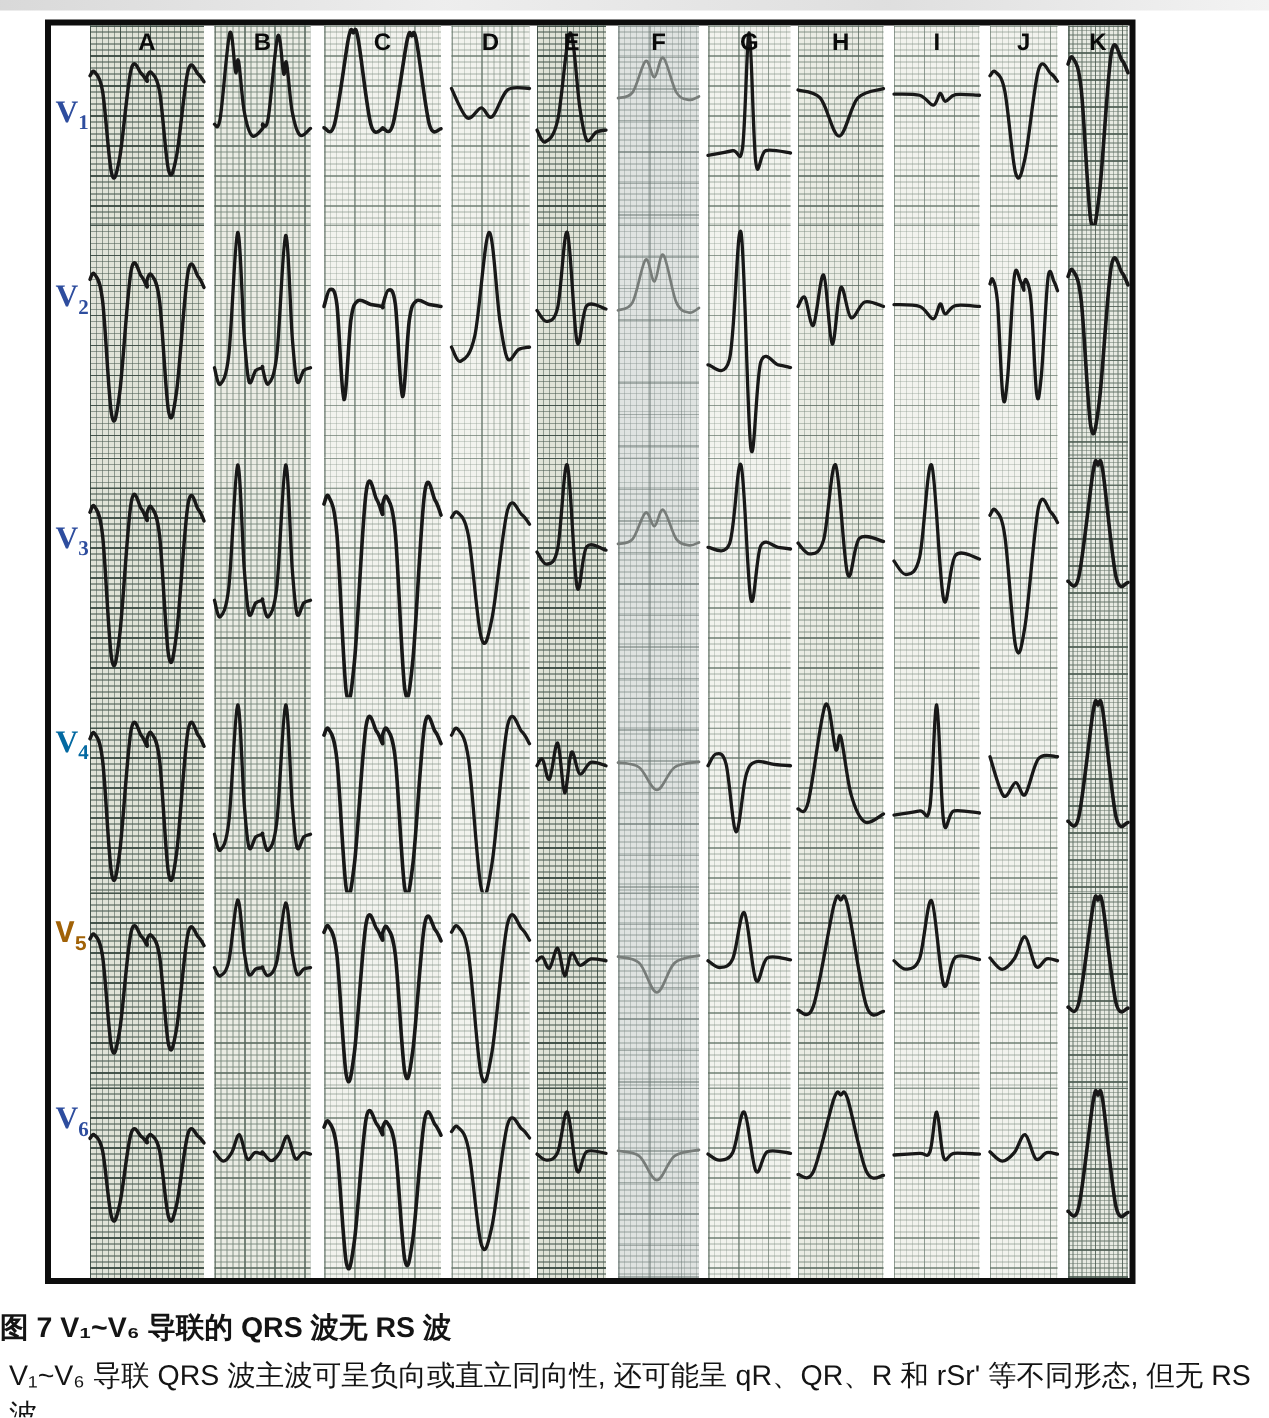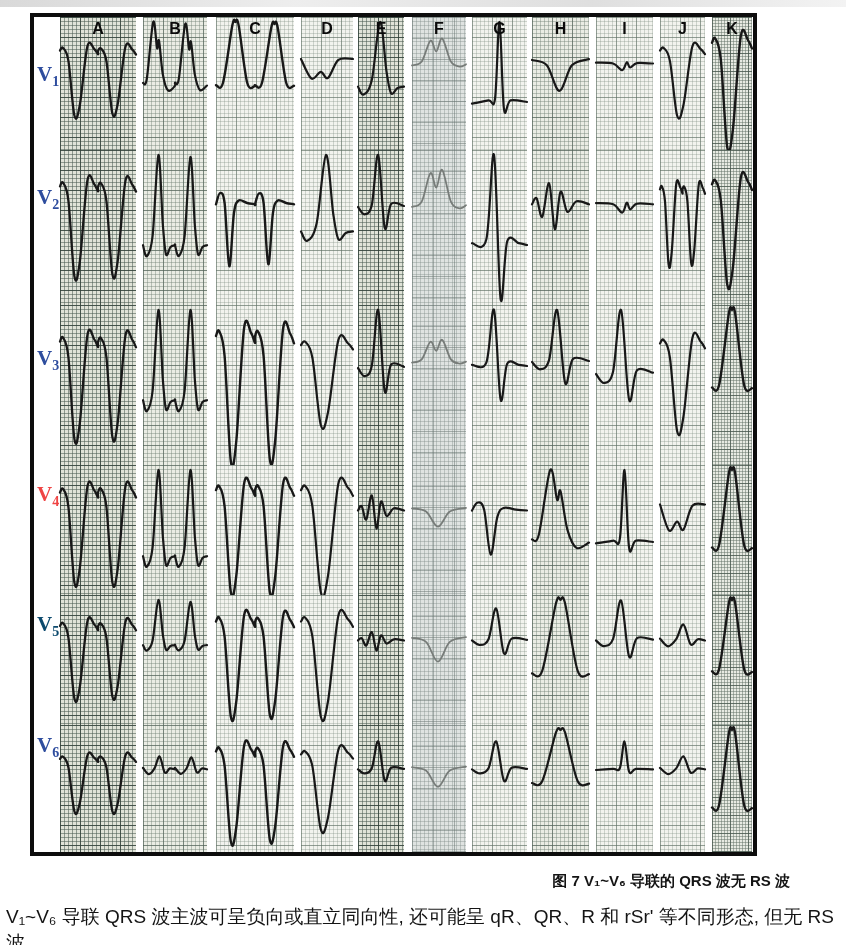--- a/index.html
+++ b/index.html
@@ -10,22 +10,22 @@
   .figure-box { position:absolute; left:30px; top:13px; width:719px; height:835px;
     border:4px solid #0d0d0d; background:#ffffff; }
   .ecg-strip { position:absolute; top:0; height:835px; }
   .ecg-cell  { position:absolute; left:0; width:100%; }
   .ecg-cell svg { position:absolute; left:0; top:0; display:block; overflow:visible; }
   .col-letter { position:absolute; top:3px; left:0; width:100%; text-align:center;
     font-weight:bold; font-size:16px; color:#0a0a0a; z-index:3; }
   .row-label { position:absolute; left:3px; width:26px; color:#2e4d9e;
     font-family:"Liberation Serif", serif; font-size:21px; font-weight:bold; z-index:4; }
   .row-label sub { font-size:14px; }
-  .caption { position:absolute; top:872px; left:0; width:790px; text-align:right;
-    font-size:15px; font-weight:600; color:#141414; }
+  .caption { position:absolute; top:872px; left:0; width:790px; text-align:left;
+    font-size:19px; font-weight:600; color:#141414; }
   .description { position:absolute; top:904px; left:6px; width:840px;
     font-size:19px; color:#141414; }
   .watermark { position:absolute; top:885px; right:2px; font-size:24px; font-weight:bold;
     color:rgba(150,150,150,0.6); letter-spacing:2px; white-space:nowrap; z-index:5; }
 </style>
 </head>
 <body>
 
 <div class="page">
   <div class="top-edge"></div>
@@ -389,19 +389,19 @@
         </div>
         <div class="ecg-cell" style="top: 708px; height: 127px; background-color: rgb(231, 234, 226); background-image: repeating-linear-gradient(to right, rgba(70, 86, 76, 0.7) 0px, rgba(70, 86, 76, 0.7) 1px, transparent 1px, transparent 18px), repeating-linear-gradient(rgba(70, 86, 76, 0.7) 0px, rgba(70, 86, 76, 0.7) 1px, transparent 1px, transparent 18px), repeating-linear-gradient(to right, rgba(100, 115, 104, 0.5) 0px, rgba(100, 115, 104, 0.5) 0.7px, transparent 0.7px, transparent 3px), repeating-linear-gradient(rgba(100, 115, 104, 0.5) 0px, rgba(100, 115, 104, 0.5) 0.7px, transparent 0.7px, transparent 3px);">
           <svg width="40" height="127">
             <path d="M0.0,82.5C1.2,82.0 4.4,91.8 7.2,79.5C10.0,67.2 14.7,21.2 16.8,8.8C18.9,-3.6 18.9,5.0 20.0,5.0C21.1,5.0 21.2,-3.6 23.2,8.8C25.2,21.2 29.2,67.1 32.0,79.5C34.8,91.9 38.7,82.6 40.0,83.3" fill="none" stroke="#181818" stroke-width="2.4" stroke-linecap="round" stroke-linejoin="round"></path>
           </svg>
         </div>
       </div>
       <div class="row-label" style="top: 45px; color: rgb(46, 77, 158);"><span>V</span><sub>1</sub></div>
       <div class="row-label" style="top: 168px; color: rgb(46, 77, 158);"><span>V</span><sub>2</sub></div>
       <div class="row-label" style="top: 310px; color: rgb(46, 77, 158); margin-top: 19px;"><span>V</span><sub>3</sub></div>
-      <div class="row-label" style="top: 465px; color: #ef4444;"><span>V</span><sub>4</sub></div>
-      <div class="row-label" style="top: 595px; color: #0c4a6e;"><span>V</span><sub>5</sub></div>
+      <div class="row-label" style="top: 465px; color: #0369a1;"><span>V</span><sub>4</sub></div>
+      <div class="row-label" style="top: 595px; color: #a16207; font-family: Liberation Mono, monospace;"><span>V</span><sub>5</sub></div>
       <div class="row-label" style="top: 716px; color: rgb(46, 77, 158);"><span>V</span><sub>6</sub></div>
     </div>
   <div class="caption">图 7 V₁~V₆ 导联的 QRS 波无 RS 波</div>
   <div class="description">V₁~V₆ 导联 QRS 波主波可呈负向或直立同向性, 还可能呈 qR、QR、R 和 rSr' 等不同形态, 但无 RS 波</div>
 </div>
 
 </body></html>

